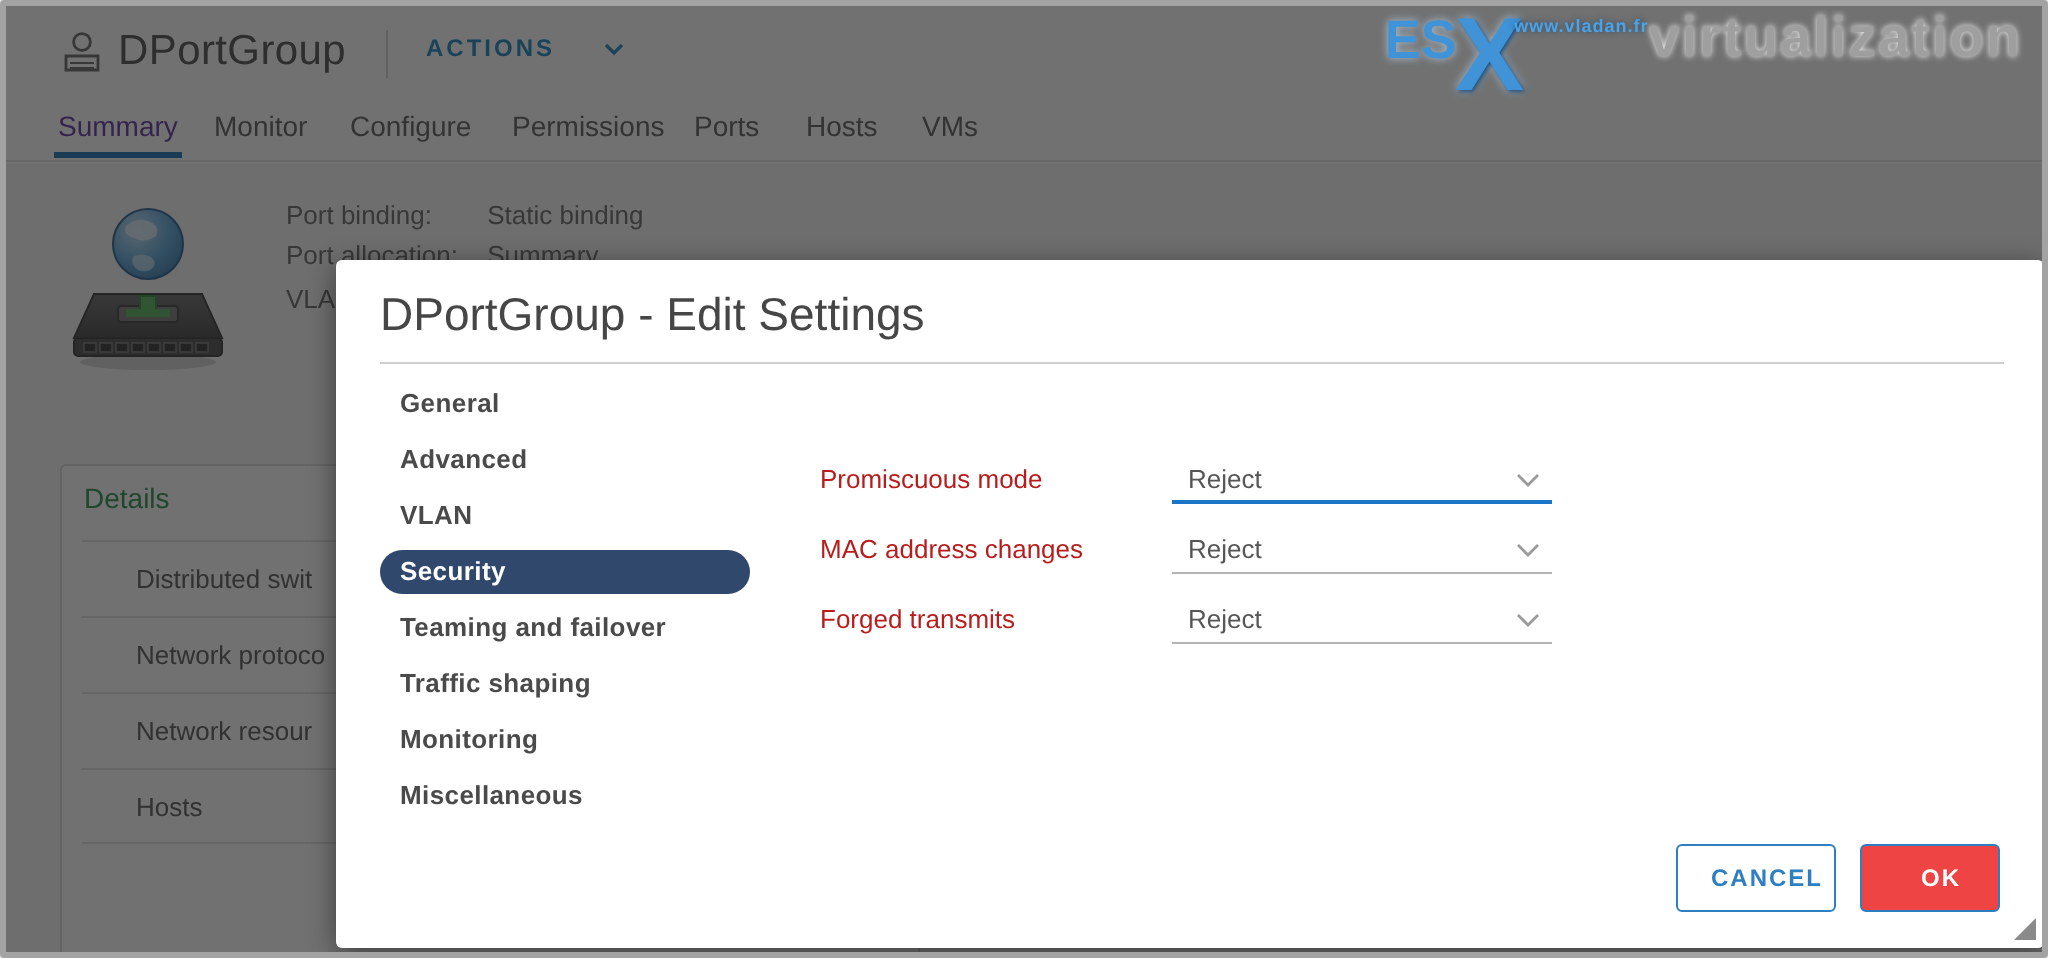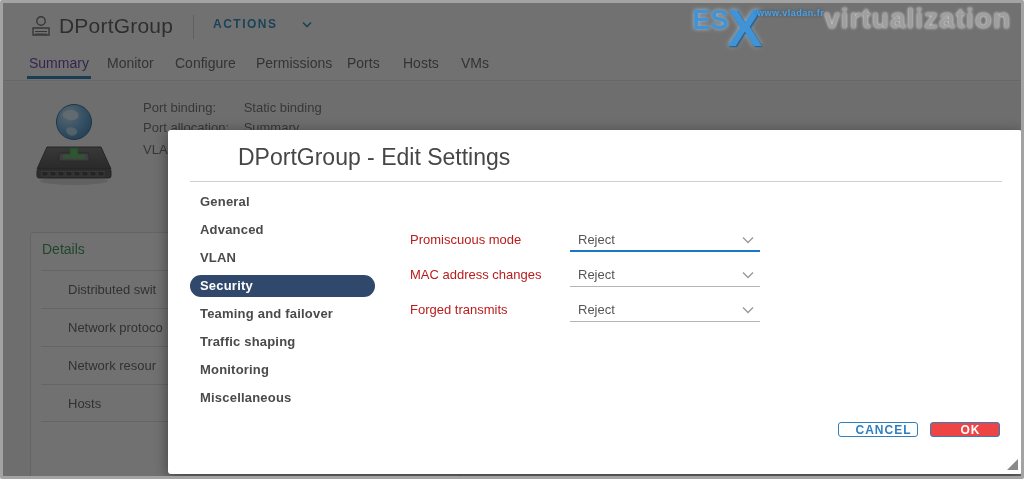--- a/index.html
+++ b/index.html
@@ -54,36 +54,36 @@
     text-shadow:1px 1px 2px #1c4f7c, 0 0 5px rgba(190,220,245,.8); }
   .logo-right { display:flex; align-items:flex-start; }
   .logo-site { color:#4aa3e8; font-size:9px; font-weight:bold; letter-spacing:.5px; margin-top:3px;
     text-shadow:0 0 3px rgba(20,50,80,.6); }
   .logo-word { color:#9f9f9f; font-size:28px; font-weight:bold; letter-spacing:1px; line-height:1;
     text-shadow:0 0 3px rgba(255,255,255,.95), 1px 1px 1px #6d6d6d; }
 
   
   .dialog { position:absolute; left:165px; top:127px; width:854px; height:344px; z-index:10;
     background:#fff; border-radius:3px; box-shadow:0 3px 14px rgba(0,0,0,.45); }
-  .dlg-title { position:absolute; left:22px; top:14px; font-size:23px; font-weight:400; color:#464646;margin-left:48px; }
+  .dlg-title { position:absolute; left:22px; top:14px; font-size:23px; font-weight:400; color:#464646; }
   .dlg-sep { position:absolute; left:22px; right:20px; top:51px; height:1px; background:#cfcfcf; }
   .dlg-nav { position:absolute; left:22px; top:61px; width:185px; }
   .nav-item { height:22px; line-height:22px; margin-bottom:6px; padding-left:10px;
     font-size:13px; font-weight:600; color:#4a4a4a; letter-spacing:.2px; cursor:pointer; border-radius:11px; }
   .nav-item.selected { background:#30486b; color:#fff; }
   .dlg-form { position:absolute; left:242px; top:92px; }
   .form-row { display:flex; align-items:center; height:35px; }
   .form-label { width:160px; font-size:13px; color:#b91c1c; }
   .select { position:relative; width:190px; height:24px; cursor:pointer;
-    border-bottom:1px solid #b5b5b5; }
+    border-bottom:1px solid #b5b5b5;margin-left:16px; }
   .select.focused { border-bottom:2px solid #1b76c8; }
   .select .sel-val { position:absolute; left:8px; top:4px; font-size:13px; color:#565656; }
   .select .chev { position:absolute; right:6px; top:8px; }
   .dlg-footer { position:absolute; right:22px; top:292px; display:flex; gap:12px; }
-  .btn { height:15px; border-radius:3px; font-size:12px; font-weight:bold; letter-spacing:1px;
+  .btn { height:34px; border-radius:3px; font-size:12px; font-weight:bold; letter-spacing:1px;
     cursor:pointer; font-family:inherit;padding-left:11px; }
   .btn-cancel { width:80px; background:#fff; border:1px solid #2e7fc1; color:#2e7fc1; }
   .btn-ok { width:70px; background:#ef4444; border:1px solid #2e7fc1; color:#fff; }
   .resize-handle { position:absolute; right:4px; bottom:4px; width:0; height:0; cursor:nwse-resize;
     border-style:solid; border-width:0 0 11px 11px; border-color:transparent transparent #8a8a8a transparent; }
 </style>
 </head>
 <body>
 
 <div class="screen">

